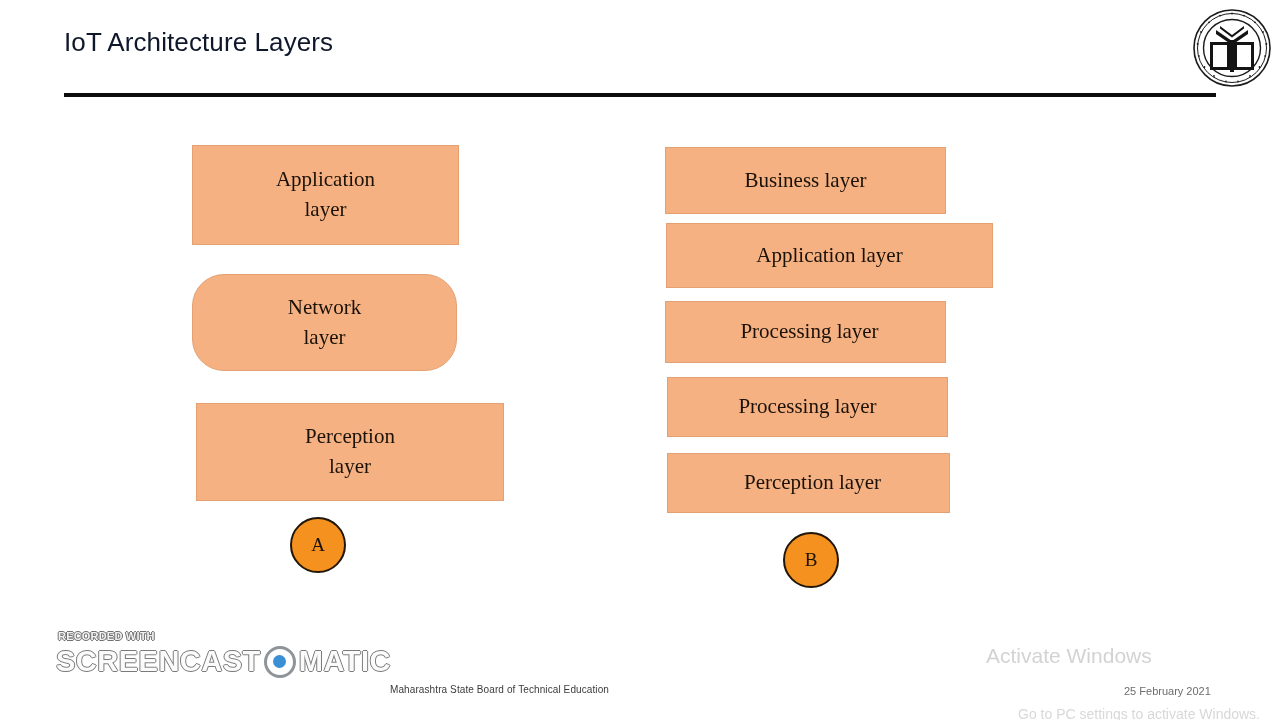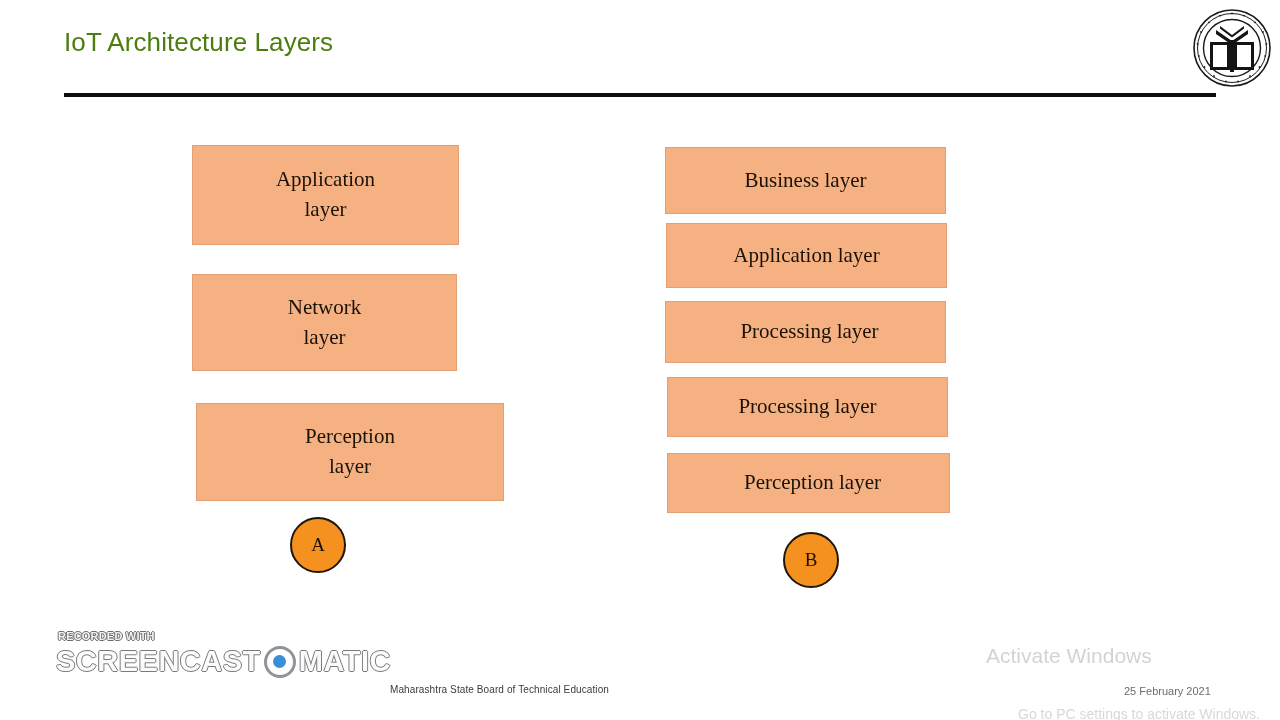--- a/index.html
+++ b/index.html
@@ -21,21 +21,21 @@
     background: #ffffff;
   }
 
   
   .slide-title {
     position: absolute;
     left: 64px;
     top: 27px;
     font-size: 26px;
     font-weight: 400;
-    color: #4d7c0f;
+    color: #0f172a;
     letter-spacing: 0.1px;
     white-space: nowrap;
   }
   .title-rule {
     position: absolute;
     left: 64px;
     top: 93px;
     width: 1152px;
     height: 4px;
     background: #0d0d0d;
@@ -65,26 +65,26 @@
     font-size: 21px;
     line-height: 1.42;
   }
   .layer-box .layer-label {
     display: block;
     padding: 0 6px;
   }
 
   
   #box-left-0 { left: 192px; top: 145px;  width: 267px; height: 100px; font-family: Liberation Serif, serif; }
-  #box-left-1 { left: 192px; top: 274px;  width: 265px; height: 97px; }
+  #box-left-1 { left: 192px; top: 274px;  width: 265px; height: 97px; border-radius: 32px; }
   #box-left-2 { left: 196px; top: 403px;  width: 308px; height: 98px; }
 
   
   #box-right-0 { left: 665px; top: 147px; width: 281px; height: 67px; }
-  #box-right-1 { left: 666px; top: 223px; width: 281px; height: 65px; }
+  #box-right-1 { left: 666px; top: 223px; width: 327px; height: 65px; }
   #box-right-2 { left: 665px; top: 301px; width: 281px; height: 62px; padding-left: 8px; }
   #box-right-3 { left: 667px; top: 377px; width: 281px; height: 60px; }
   #box-right-4 { left: 667px; top: 453px; width: 283px; height: 60px; padding-left: 8px; }
 
   
   .option-circle {
     position: absolute;
     border-radius: 50%;
     background: #F5911E;
     border: 2px solid #20160a;

